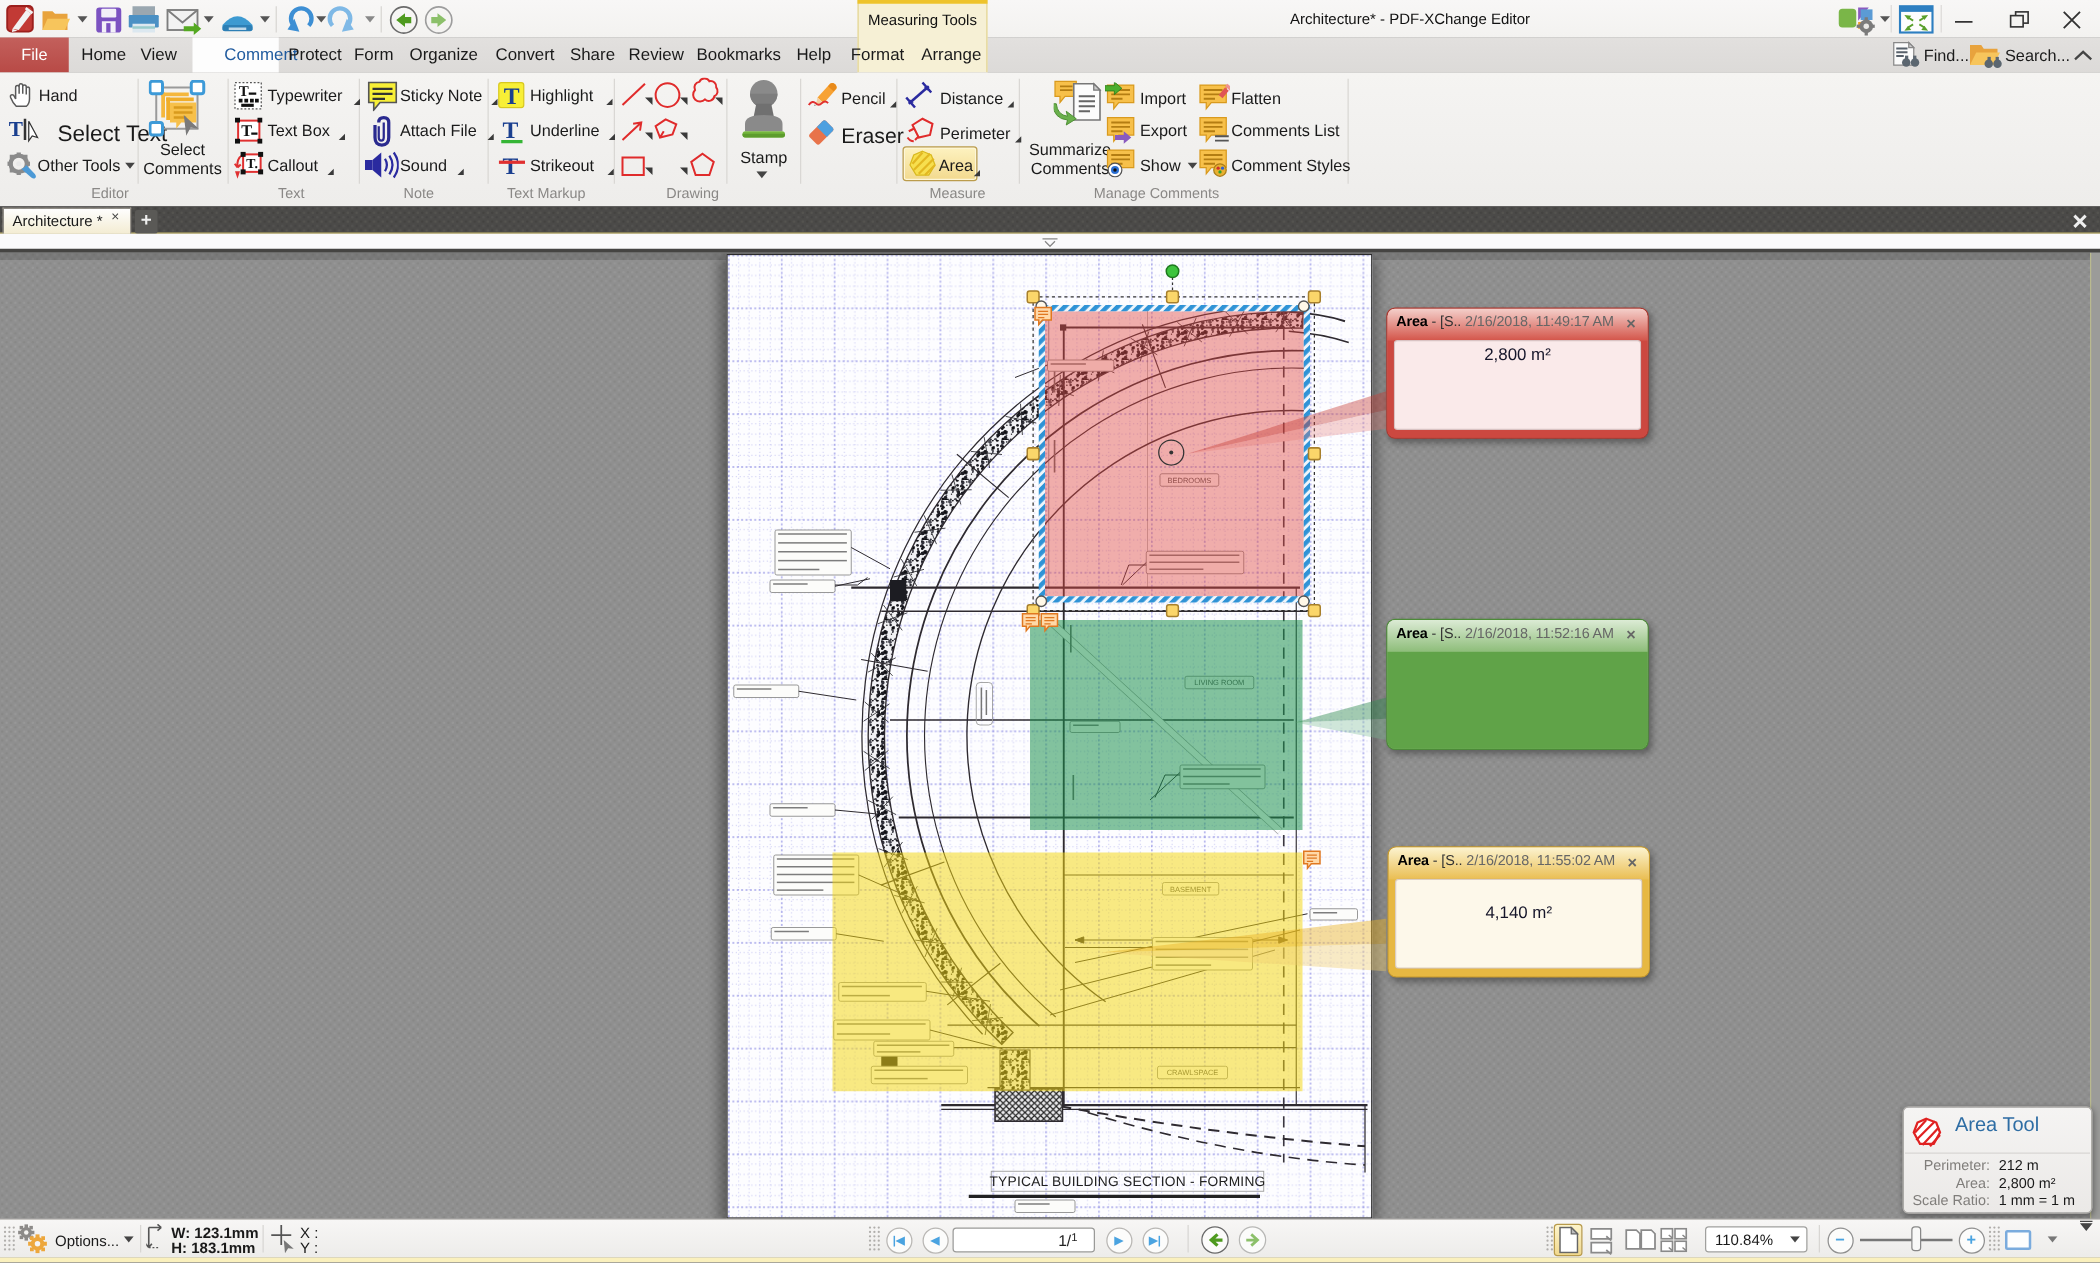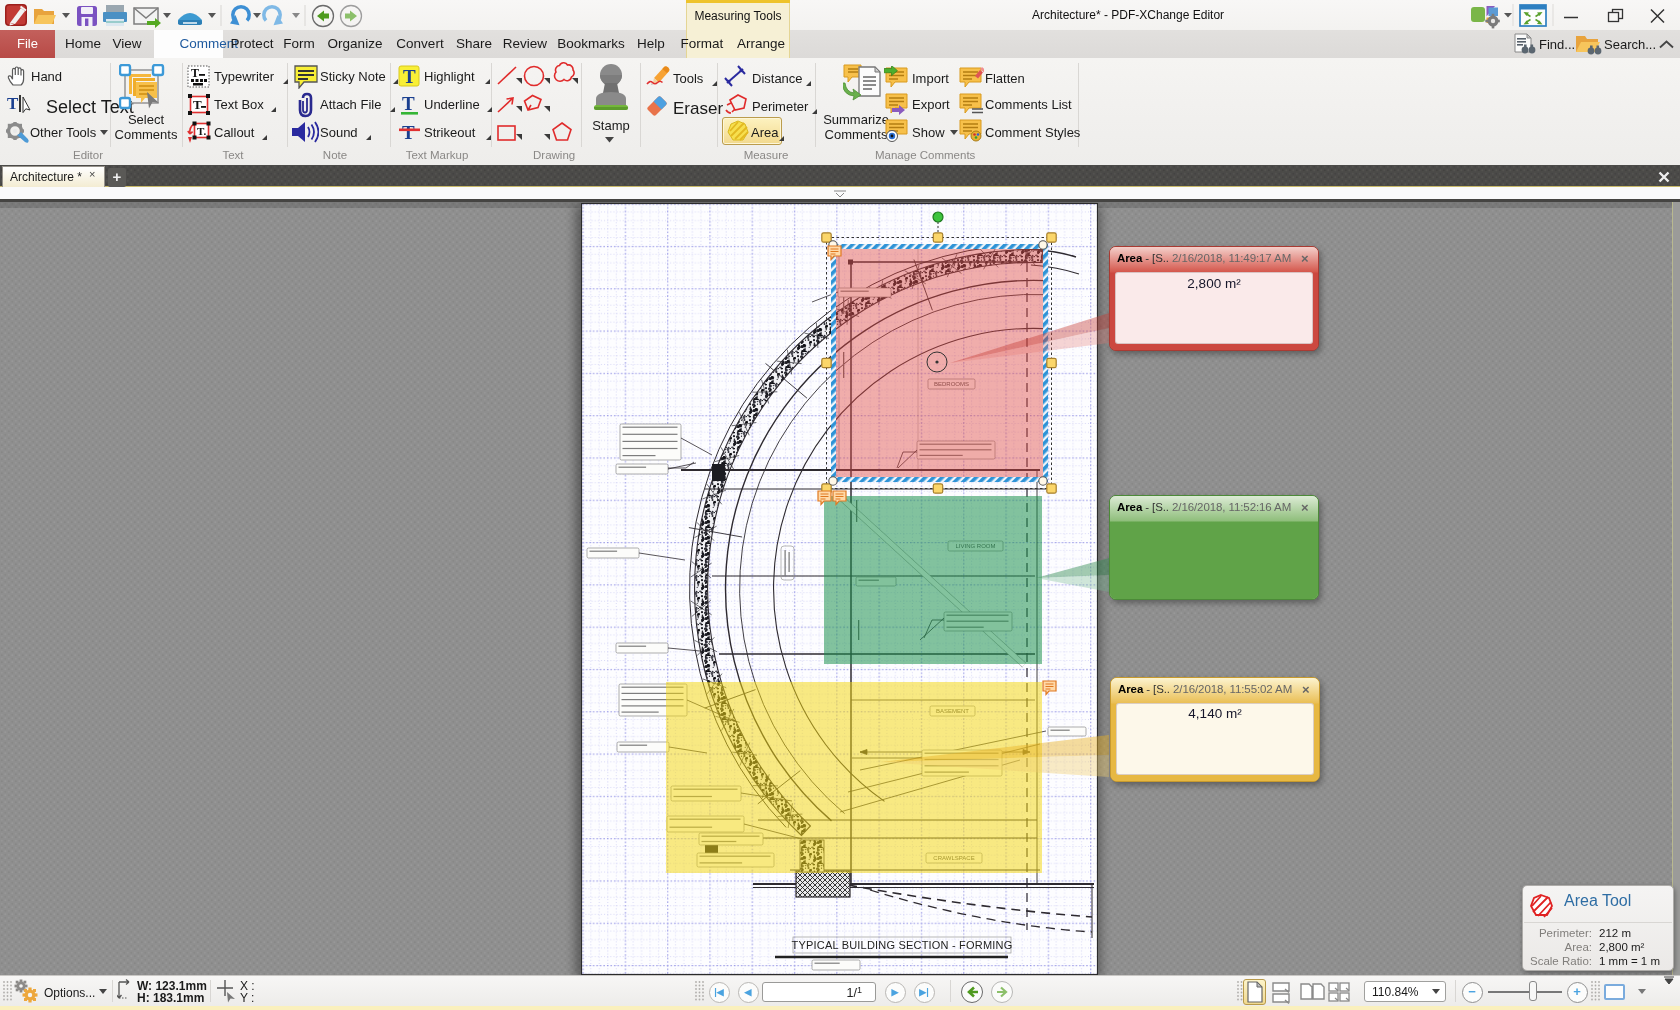--- a/index.html
+++ b/index.html
@@ -314,21 +314,21 @@
     <svg class="abs" style="left:605px;top:137px" width="12" height="8">
       <path d="M0 0 h9 l-4.5 5.5 z" fill="#444"></path>
     </svg>
     <svg class="abs" style="left:645px;top:64px" width="26" height="26" viewBox="0 0 26 26">
 <path d="M9 14 L19 3 q1.5 -1.5 4 0.5 q2.5 2 1 3.7 L14 18.5 z" fill="#f7a233"></path>
 <path d="M19.5 2.8 q2 -1 3.6 0.6 q1.8 1.8 0.8 3.4 l-2 2.2 l-4.5 -4 z" fill="#e88a1a"></path>
 <path d="M9 14 l5 4.5 l-6.5 1.8 z" fill="#f3cfa0"></path>
 <path d="M7.5 20.3 l-1 .3 l.3 -1 z" fill="#333"></path>
 <path d="M2 20 q3 -4 5.5 -1.5 q2.5 2.5 5 0 q2.5 -2.5 5 0" fill="none" stroke="#e03030" stroke-width="1.6"></path>
 </svg>
-    <div class="txt" style="left:673px;top:71px;font-size:13px;color:#1a1a1a">Tools</div>
+    <div class="txt" style="left:673px;top:71px;font-size:13px;color:#1a1a1a">Pencil</div>
     <div class="cnr" style="left:712px;top:81px"></div>
     <svg class="abs" style="left:645px;top:93px" width="24" height="23" viewBox="0 0 24 23">
 <path d="M3 14 L13 4 q1.5 -1.5 3 0 l5 5 q1.5 1.5 0 3 l-10 10 q-1.5 1.5 -3 0 l-5 -5 q-1.5 -1.5 0 -3 z" fill="#e8734a"></path>
 <path d="M8.5 8.5 L13 4 q1.5 -1.5 3 0 l5 5 q1.5 1.5 0 3 l-4.5 4.5 z" fill="#4da0e0"></path>
 </svg>
     <div class="txt" style="left:673px;top:99px;font-size:17px;color:#1a1a1a">Eraser</div>
     <svg class="abs" style="left:724px;top:64px" width="24" height="25" viewBox="0 0 24 25">
 <path d="M3 19 L19 5" stroke="#2a2a9f" stroke-width="2"></path>
 <path d="M1 14 L8 22 M14 2 L21 10" stroke="#2a2a9f" stroke-width="2"></path>
 <path d="M3 19 l4 -1 l-3 -2.5 z M19 5 l-4 1 l3 2.5 z" fill="#2a2a9f"></path>
@@ -723,21 +723,21 @@
 </div>
 <div class="abs" style="left:1109px;top:293px;width:210px;height:105px;background:linear-gradient(#dcebd5,#8fbe7b);border:1px solid #4c8a38;border-radius:7px;box-shadow:2px 3px 6px rgba(0,0,0,.35);background-color:#60a348">
  <div class="abs" style="left:0;top:0;width:208px;height:103px;border-radius:6px;background:linear-gradient(#dcebd5 0px,#8fbe7b 25px,#60a348 26px,#60a348 103px)"></div>
  <div class="txt" style="left:7px;top:5px;width:182px;overflow:hidden;font-size:11.5px;letter-spacing:-0.1px;color:#333"><b style="color:#000">Area</b> - [S.. <span style="color:#666">2/16/2018, 11:52:16 AM</span></div>
  <div class="txt" style="left:191px;top:4px;font-size:13px;color:#666;font-weight:bold">×</div>
 </div>
 <div class="abs" style="left:1110px;top:475px;width:210px;height:105px;background:linear-gradient(#fcf3cf,#eabf55);border:1px solid #c79a2e;border-radius:7px;box-shadow:2px 3px 6px rgba(0,0,0,.35);background-color:#e7b842">
  <div class="abs" style="left:0;top:0;width:208px;height:103px;border-radius:6px;background:linear-gradient(#fcf3cf 0px,#eabf55 25px,#e7b842 26px,#e7b842 103px)"></div>
  <div class="txt" style="left:7px;top:5px;width:182px;overflow:hidden;font-size:11.5px;letter-spacing:-0.1px;color:#333"><b style="color:#000">Area</b> - [S.. <span style="color:#666">2/16/2018, 11:55:02 AM</span></div>
  <div class="txt" style="left:191px;top:4px;font-size:13px;color:#666;font-weight:bold">×</div>
- <div class="abs" style="left:5px;top:25px;width:198px;height:72px;background:#fdf8ea;border:1px solid rgba(120,80,80,.25);border-radius:3px;text-align:center;font-size:13.5px;color:#16162a;padding-top:2px">4,140 m²</div>
+ <div class="abs" style="left:5px;top:25px;width:198px;height:72px;background:#fdf8ea;border:1px solid rgba(120,80,80,.25);border-radius:3px;text-align:center;font-size:13.5px;color:#16162a;padding-top:18px">4,140 m²</div>
 </div>
 <div class="abs" style="left:1522px;top:683px;width:152px;height:86px;background:linear-gradient(#f5f4f3,#ebe9e7);border:1px solid #aeaca9;border-radius:5px;box-shadow:1px 2px 5px rgba(0,0,0,.35)">
  <svg class="abs" style="left:5px;top:7px" width="26" height="27" viewBox="0 0 26 27">
   <path d="M13 2 l8 3 l3 8 l-5 9 l-11 0 l-5 -9 l3 -8 z" fill="#fff" stroke="#e02222" stroke-width="1.8"></path>
   <g stroke="#e02222" stroke-width="1.8">
             <path d="M4 13 L13 3 M5 19 L20 4 M10 23 L23 9 M16 24 L24 15"></path>
           </g>
  </svg>
  <div class="txt" style="left:41px;top:6px;font-size:16px;color:#2e6da4">Area Tool</div>
  <div class="abs" style="left:1px;top:36px;width:148px;height:1px;background:#d8d6d3"></div>

